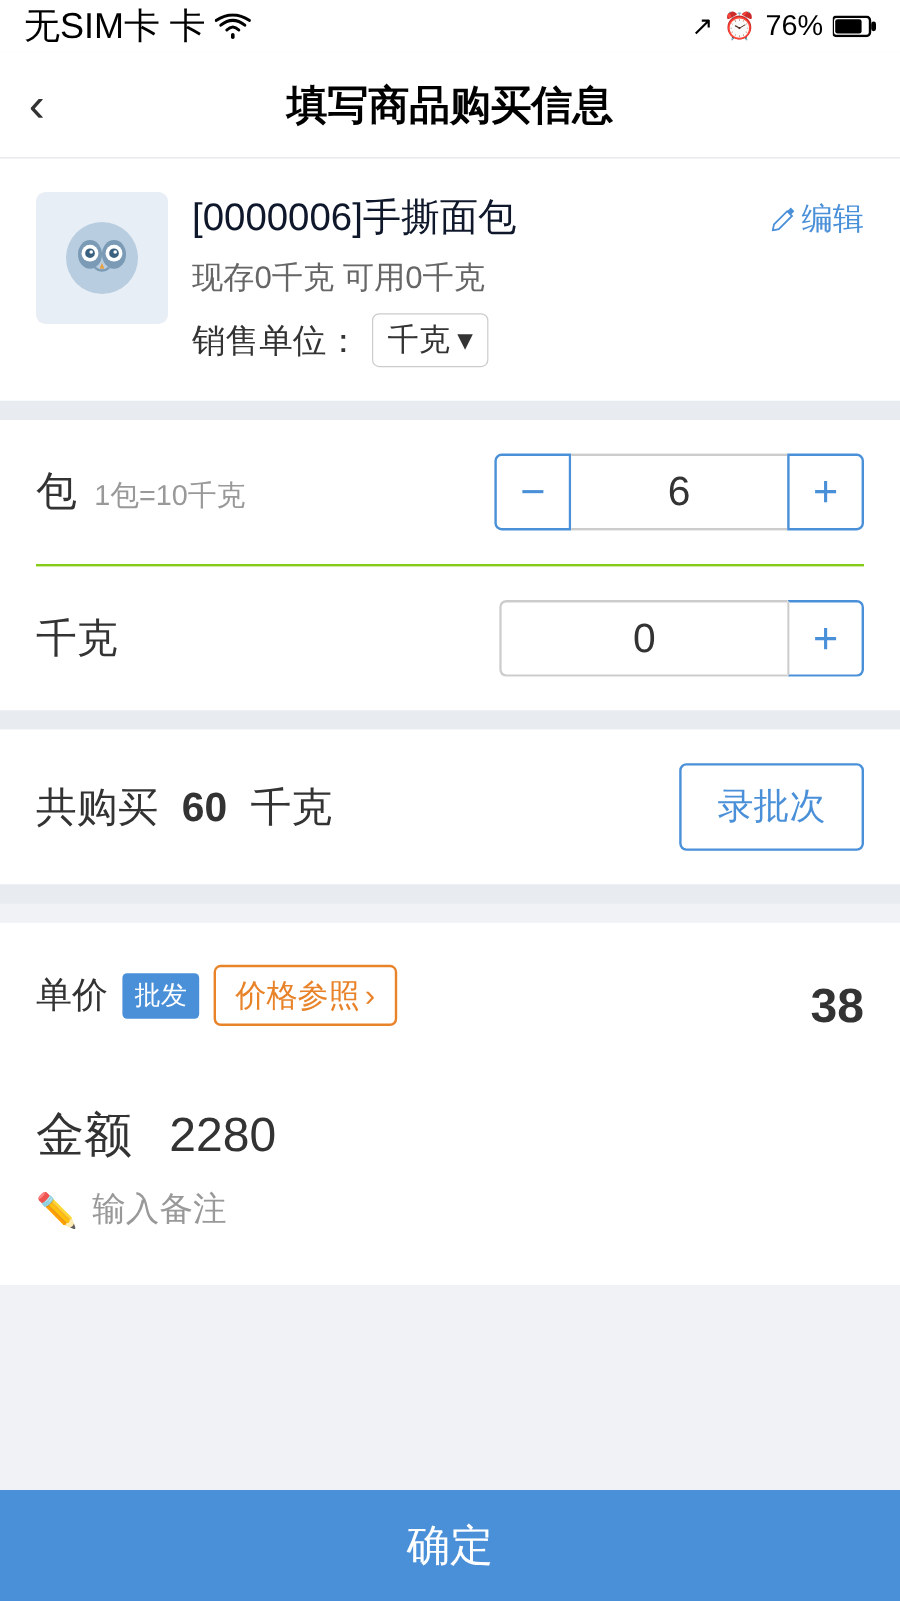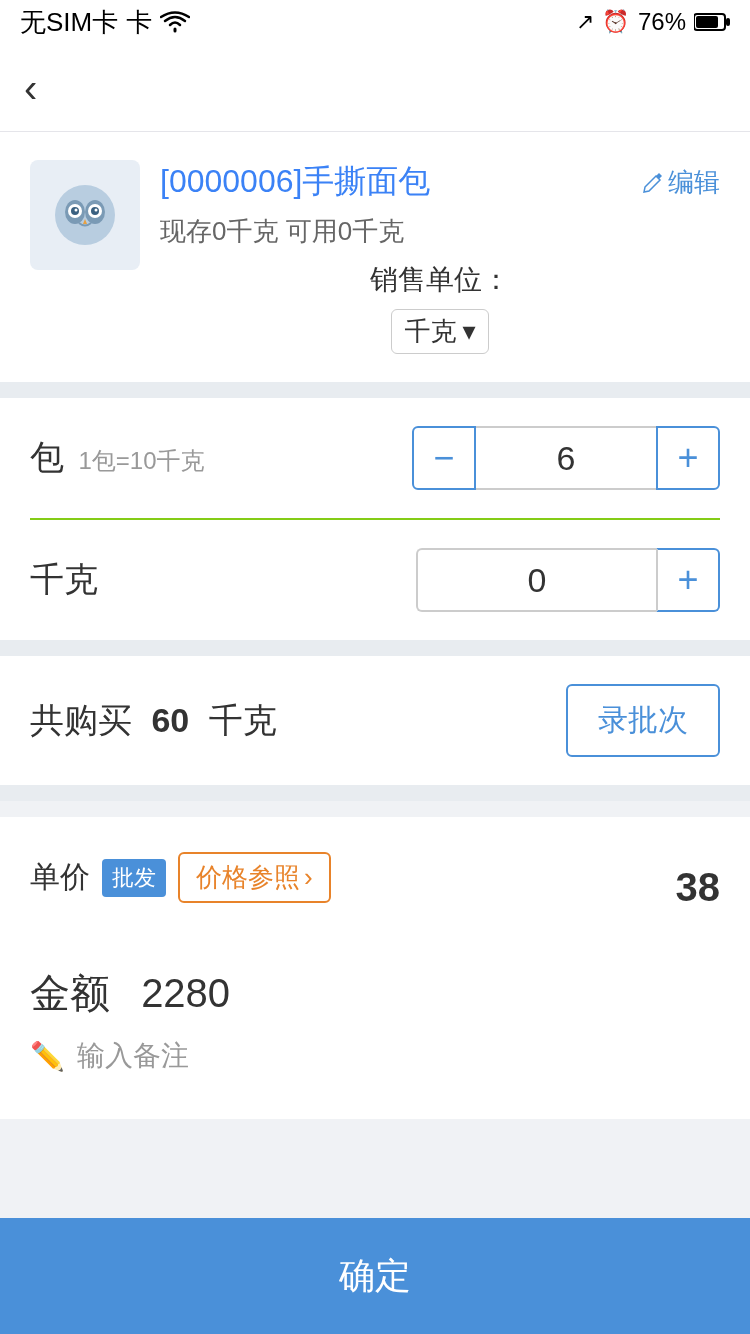--- a/index.html
+++ b/index.html
@@ -21,21 +21,21 @@
       display: flex;
       align-items: center;
       justify-content: space-between;
       padding: 0 20px;
       font-size: 28px;
     }
     .status-left {
       display: flex;
       align-items: center;
       gap: 8px;
-      font-size: 26px;
+      font-size: 30px;
       color: #000;
     }
     .status-center {
       font-size: 30px;
       font-weight: 600;
       color: #000;
       position: absolute;
       left: 50%;
       transform: translateX(-50%);
     }
@@ -93,21 +93,21 @@
     .product-info {
       flex: 1;
     }
     .product-title-row {
       display: flex;
       align-items: center;
       justify-content: space-between;
     }
     .product-name {
       font-size: 32px;
-      color: #3b82f6;
+      color: #0f172a;
       font-weight: 500;
     }
     .product-edit {
       font-size: 26px;
       color: #4a90d9;
       display: flex;
       align-items: center;
       gap: 4px;
       cursor: pointer;
     }
@@ -116,21 +116,20 @@
       color: #666;
       margin-top: 10px;
     }
     .product-unit-row {
       display: flex;
       align-items: center;
       gap: 10px;
       margin-top: 12px;
       font-size: 28px;
       color: #333;
-      flex-direction: column;
     }
     .unit-selector {
       border: 1px solid #ccc;
       border-radius: 6px;
       padding: 4px 12px;
       font-size: 26px;
       color: #333;
       background: #fff;
       display: flex;
       align-items: center;
@@ -301,21 +300,21 @@
       flex: 1;
       min-height: 380px;
     }
 
     
     .confirm-btn {
       position: fixed;
       bottom: 0;
       left: 0;
       width: 750px;
-      height: 116px;
+      height: 92px;
       background: #4a90d9;
       color: #fff;
       font-size: 36px;
       display: flex;
       align-items: center;
       justify-content: center;
       cursor: pointer;
       border: none;
     }
   </style>
@@ -340,20 +339,21 @@
     <svg width="36" height="18" viewBox="0 0 36 18">
       <rect x="0" y="1" width="31" height="16" rx="3" ry="3" fill="none" stroke="#000" stroke-width="2"></rect>
       <rect x="32" y="5" width="4" height="8" rx="2" fill="#000"></rect>
       <rect x="2" y="3" width="22" height="12" rx="2" fill="#000"></rect>
     </svg>
   </div>
 </div>
 
 <div class="nav-bar">
   <span class="nav-back">‹</span>
+  <span class="nav-title">填写商品购买信息</span>
 </div>
 
 <div class="product-card">
   <div class="product-image">
     <svg width="70" height="70" viewBox="0 0 70 70">
       <circle cx="35" cy="35" r="30" fill="#b8cde0"></circle>
 
       <ellipse cx="25" cy="32" rx="10" ry="12" fill="#7a9ab5"></ellipse>
       <ellipse cx="45" cy="32" rx="10" ry="12" fill="#7a9ab5"></ellipse>
       <circle cx="25" cy="31" r="7" fill="#fff"></circle>

